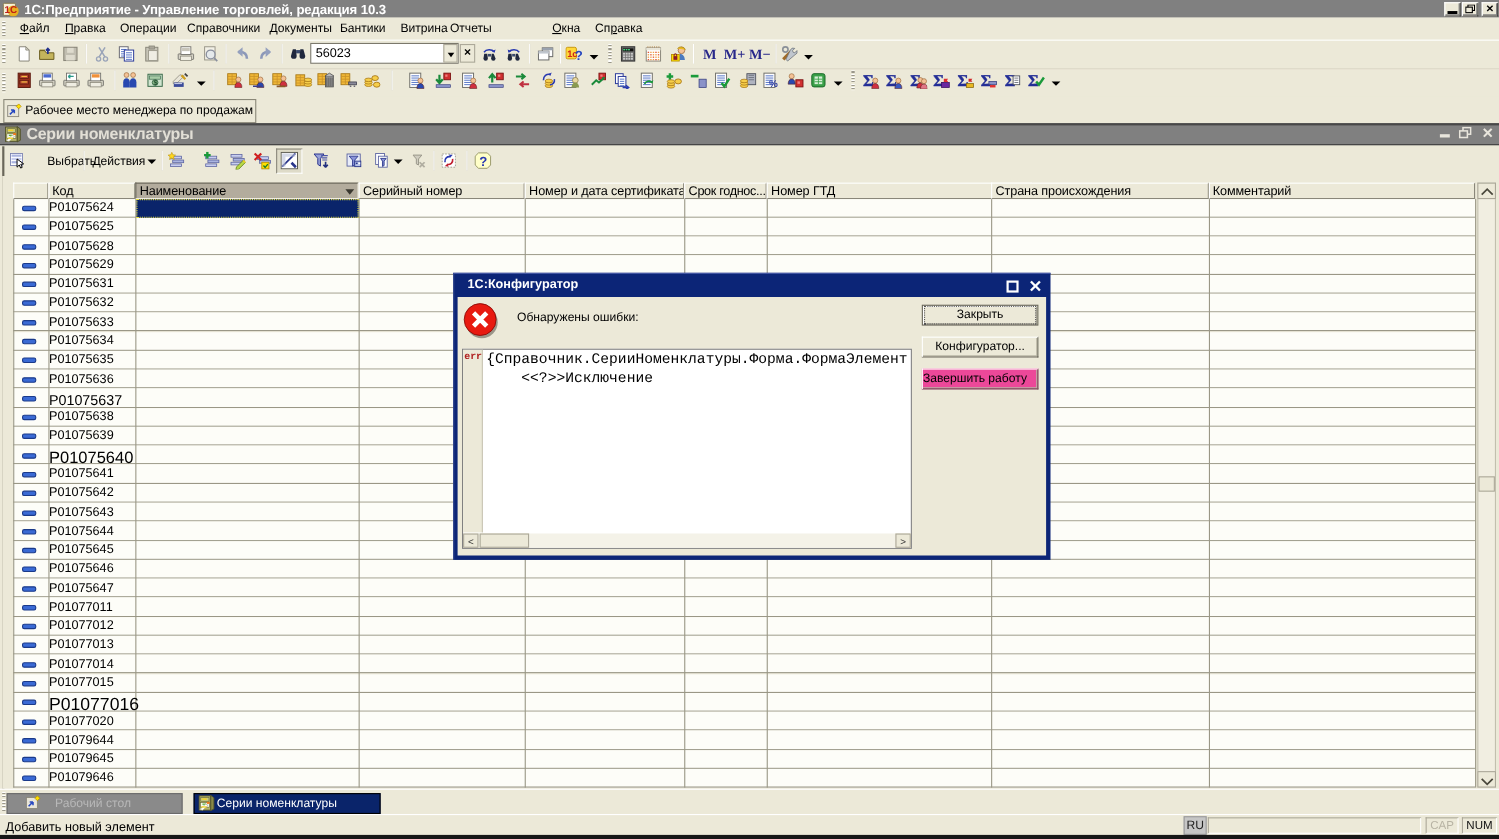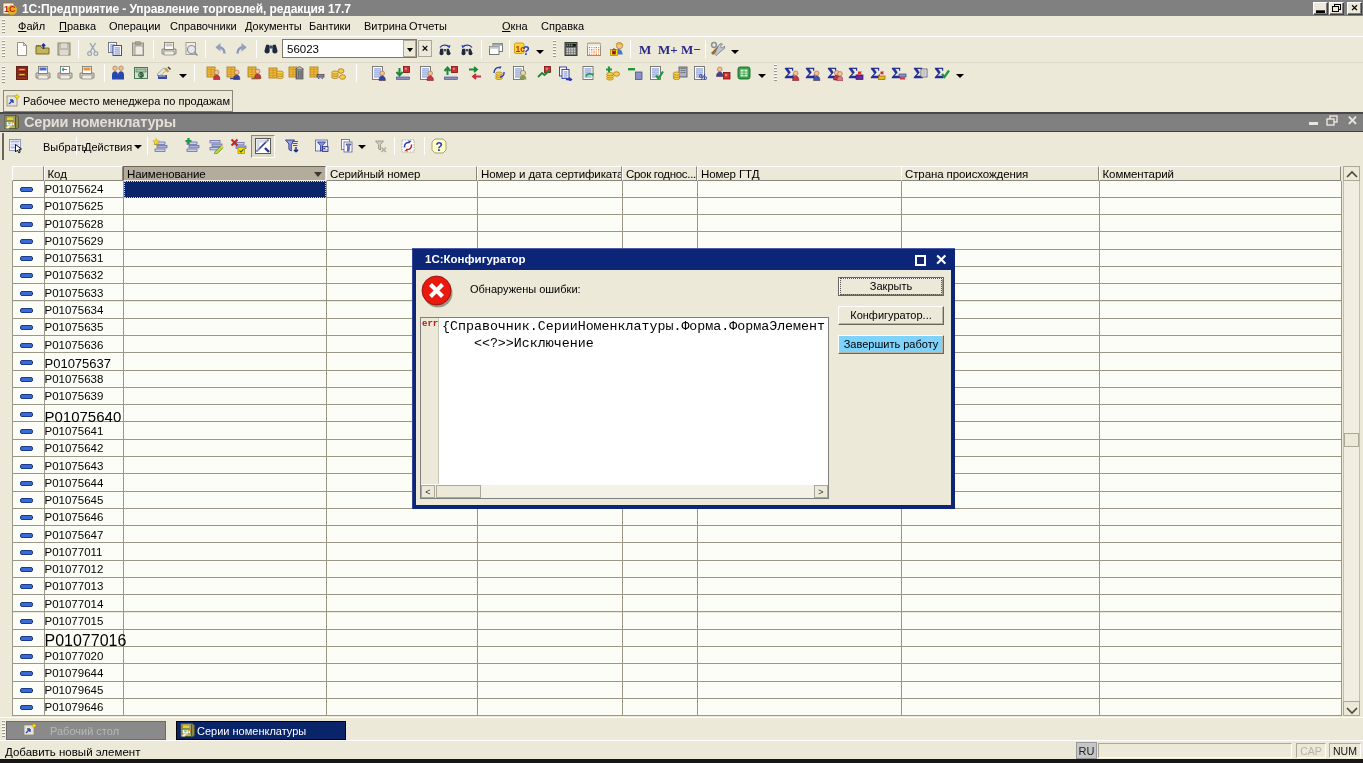--- a/index.html
+++ b/index.html
@@ -9,21 +9,21 @@
 
 </style></head><body>
 <div class="ab" style="left:0;top:0;width:1363px;height:16px;background:#808080"></div>
 <div class="ab" style="left:2px;top:1px;width:16px;height:14px">
     <svg width="16" height="14" viewBox="0 0 16 14">
       <rect x="1" y="2" width="11" height="11" rx="1" fill="#f8f0d8" stroke="#807040" stroke-width="0.8"></rect>
       <circle cx="10" cy="9" r="5" fill="#e8b020"></circle>
       <text x="2" y="11" font-size="9" font-weight="bold" fill="#c02018">1C</text>
     </svg>
   </div>
-<div class="ab" style="left:22px;top:2px;font-size:12px;font-weight:bold;color:#fff;letter-spacing:-0.1px">1С:Предприятие - Управление торговлей, редакция 17.7</div>
+<div class="ab" style="left:22px;top:2px;font-size:12px;font-weight:bold;color:#fff;letter-spacing:-0.1px">1С:Предприятие - Управление торговлей, редакция 10.3</div>
 <div class="ab" style="left:1313px;top:2px;width:15px;height:13px;background:#ece9d8;border:1px solid;border-color:#fff #404040 #404040 #fff;box-shadow:inset -1px -1px 0 #808080;font-size:9px;font-weight:bold;text-align:center;line-height:11px;color:#000"><span style="position:relative;top:2px">▬</span></div>
 <div class="ab" style="left:1329px;top:2px;width:15px;height:13px;background:#ece9d8;border:1px solid;border-color:#fff #404040 #404040 #fff;box-shadow:inset -1px -1px 0 #808080;font-size:9px;font-weight:bold;text-align:center;line-height:11px;color:#000">
     <svg width="9" height="9" viewBox="0 0 9 9" style="margin:1px auto 0">
       <rect x="2.5" y="0.5" width="6" height="5" fill="none" stroke="#000"></rect>
       <rect x="0.5" y="2.5" width="6" height="5" fill="#ece9d8" stroke="#000"></rect>
     </svg>
   </div>
 <div class="ab" style="left:1347px;top:2px;width:15px;height:13px;background:#ece9d8;border:1px solid;border-color:#fff #404040 #404040 #fff;box-shadow:inset -1px -1px 0 #808080;font-size:9px;font-weight:bold;text-align:center;line-height:11px;color:#000">✕</div>
 <div class="ab" style="left:0;top:16px;width:1363px;height:20px;background:#ece9d8"></div>
 <div class="ab grip" style="left:2px;top:19px;width:3px;height:14px"></div>
@@ -904,12 +904,12 @@
 <div class="ab" style="left:442px;top:318px;font-size:13.3px;font-family:'Liberation Mono',monospace;white-space:pre;line-height:17px">{Справочник.СерииНоменклатуры.Форма.ФормаЭлемент
     &lt;&lt;?&gt;&gt;Исключение</div>
 <div class="ab" style="left:421px;top:485px;width:407px;height:13px;background:#f4f2e8"></div>
 <div class="ab" style="left:421px;top:485px;width:14px;height:13px;background:#ece9d8;border:1px solid #aca899;font-size:9px;text-align:center;line-height:12px;color:#333">&lt;</div>
 <div class="ab" style="left:436px;top:485px;width:45px;height:13px;background:#ece9d8;border:1px solid #aca899"></div>
 <div class="ab" style="left:814px;top:485px;width:14px;height:13px;background:#ece9d8;border:1px solid #aca899;font-size:9px;text-align:center;line-height:12px;color:#333">&gt;</div>
 <div class="ab" style="left:838px;top:277px;width:106px;height:19px;background:#ece9d8;border:1px solid #6a675a;box-shadow:inset 1px 1px 0 #fff,inset -1px -1px 0 #9a978a;font-size:11px;white-space:nowrap;text-align:center;line-height:17px">
     <span style="outline:1px dotted #555;display:block;margin:1px 2px;line-height:15px">Закрыть</span>
   </div>
 <div class="ab" style="left:838px;top:306px;width:106px;height:19px;background:#ece9d8;border:1px solid;border-color:#fff #6a675a #6a675a #fff;box-shadow:inset -1px -1px 0 #b8b5a4;font-size:11px;white-space:nowrap;text-align:center;line-height:17px">Конфигуратор...</div>
-<div class="ab" style="left:838px;top:335px;width:106px;height:19px;background:#7dd3fc;border:1px solid;border-color:#fff #6a675a #6a675a #fff;box-shadow:inset -1px -1px 0 #b8b5a4;font-size:11px;white-space:nowrap;text-align:center;line-height:17px">Завершить работу</div>
+<div class="ab" style="left:838px;top:335px;width:106px;height:19px;background:#ec4899;border:1px solid;border-color:#fff #6a675a #6a675a #fff;box-shadow:inset -1px -1px 0 #b8b5a4;font-size:11px;white-space:nowrap;line-height:17px">Завершить работу</div>
 </body></html>

